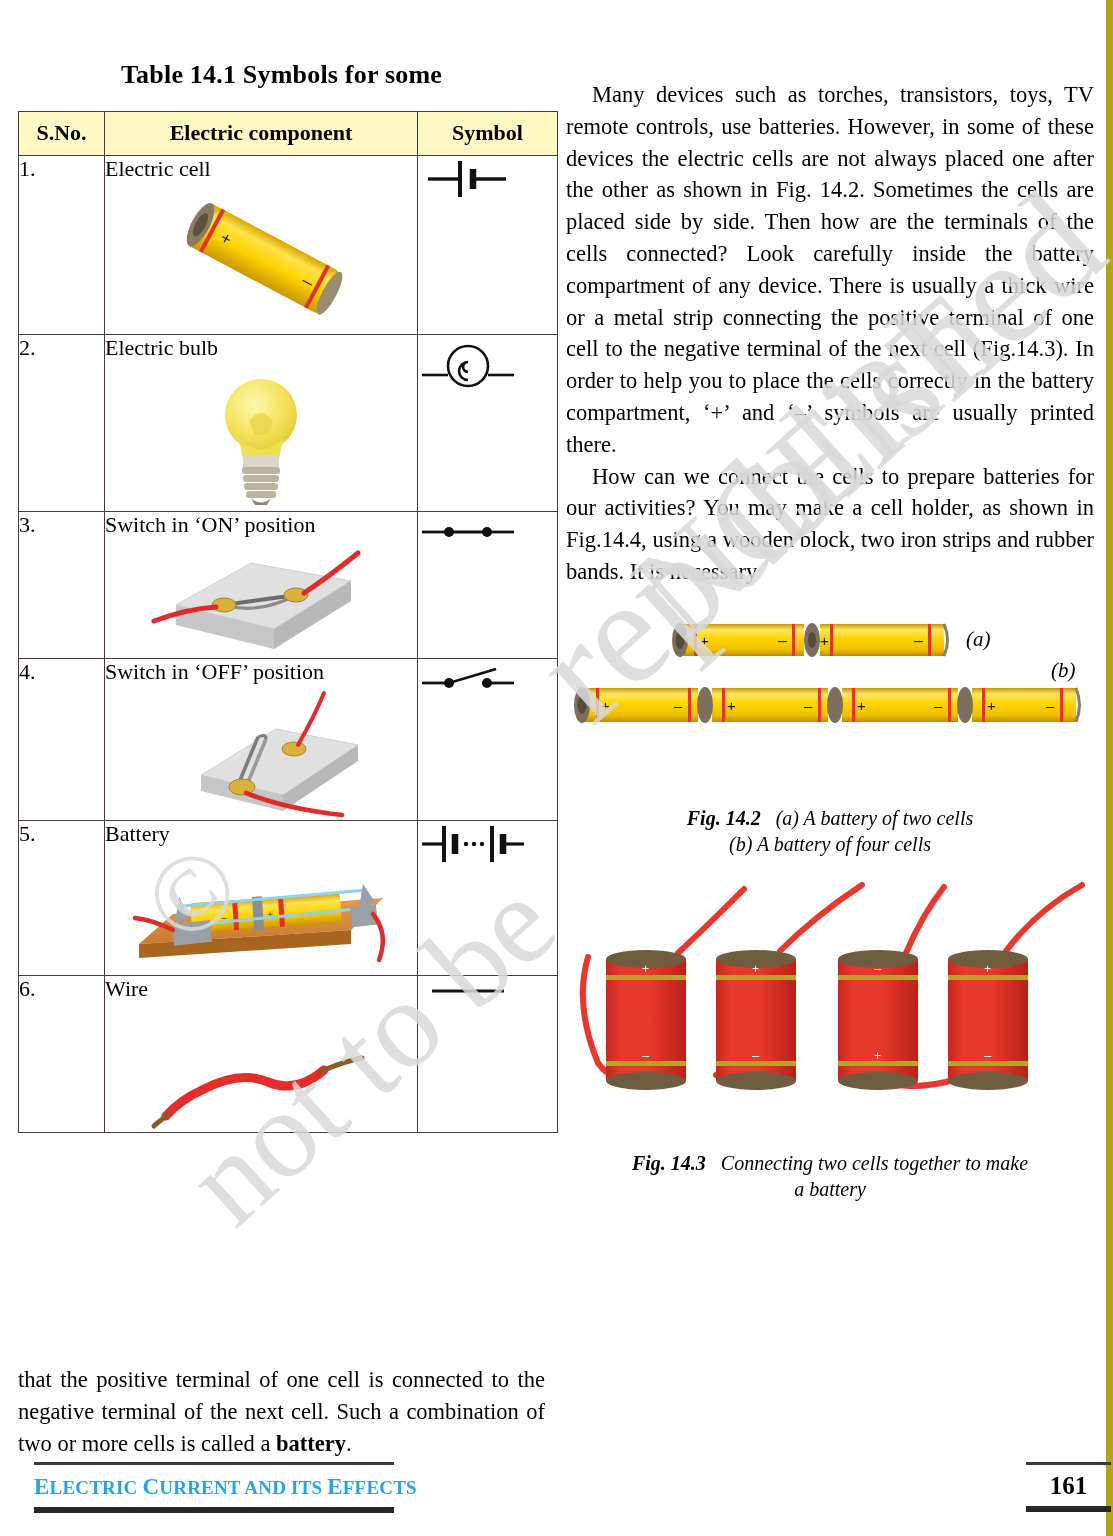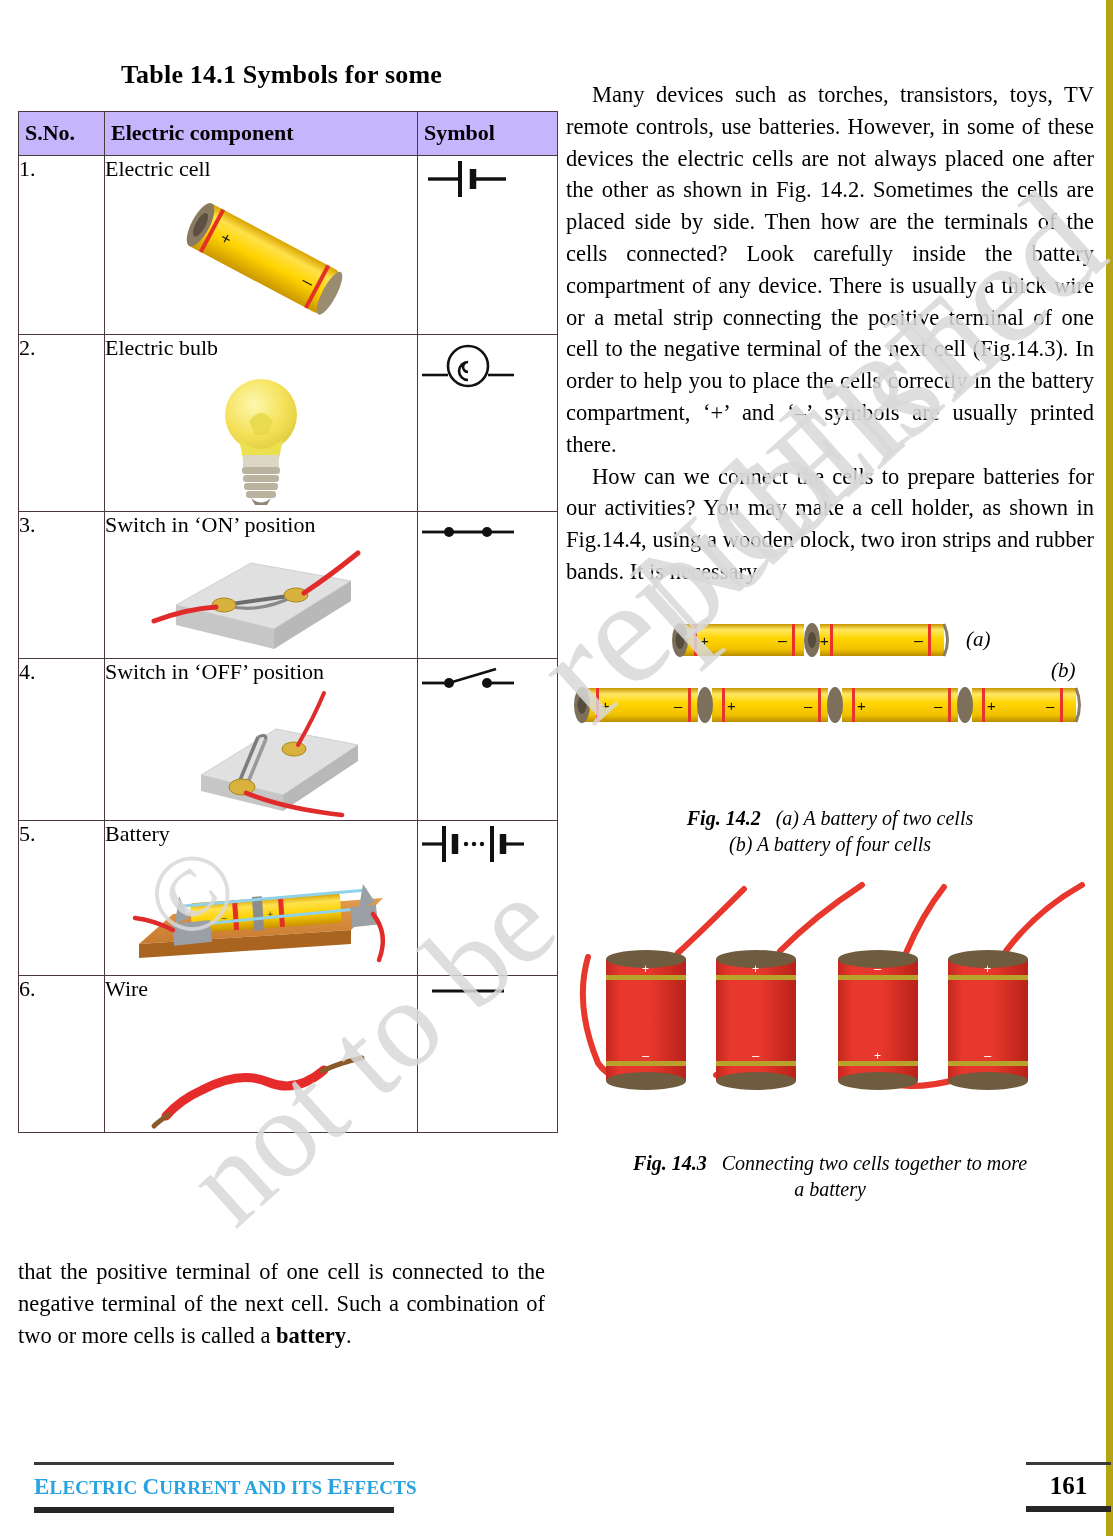--- a/index.html
+++ b/index.html
@@ -49,25 +49,25 @@
   table.symbols {
     width:100%; border-collapse:collapse; margin-top:20px;
     table-layout:fixed;
   }
   table.symbols th, table.symbols td {
     border:1.6px solid #4a3a3a;
     padding:0;
     vertical-align:top;
   }
   table.symbols thead th {
-    background:#c4b5fd;
+    background:#fef9c3;
     font-weight:bold;
     font-size:22px;
     padding:8px 6px 9px 6px;
-    text-align:left;
+    text-align:center;
     white-space:nowrap;
   }
   th.c-sno  { width:86px;  text-align:center; padding-left:0; padding-right:0;}
   th.c-comp { width:313px; padding-left:14px; }
   th.c-sym  { width:140px; text-align:center; }
   td.c-sno  { font-size:22px; padding:10px 0 0 12px; }
   td.c-comp { font-size:22px; padding:10px 6px 4px 14px; position:relative; }
   td.c-sym  { text-align:center; vertical-align:middle; }
   .comp-label { display:block; }
   .art { display:flex; justify-content:center; align-items:center; }
@@ -76,21 +76,21 @@
   p.body {
     font-size:22.5px;
     line-height:31.8px;
     text-align:justify;
     text-align-last:left;
     margin:0;
     hyphens:none;
   }
   p.body.ind { text-indent:26px; }
 
-  .left-tail { position:absolute; left:18px; top:1256px; width:527px; }
+  .left-tail { position:absolute; left:18px; top:1364px; width:527px; }
   .left-tail p { font-size:22.5px; line-height:31.8px; text-align:justify; text-align-last:left; margin:0;}
 
   
   .fig-cap {
     text-align:center; font-style:italic; font-size:20px;
     line-height:26px; margin-top:10px;
   }
   .fig-cap .ttl { font-weight:bold; font-style:italic; }
 
   
@@ -496,21 +496,21 @@
         <rect x="382" y="100" width="80" height="5" fill="#b8a22b"></rect>
         <rect x="382" y="186" width="80" height="5" fill="#b8a22b"></rect>
         <text x="418" y="98" font-size="12" fill="#fff" font-family="Liberation Sans, sans-serif">+</text>
         <text x="418" y="185" font-size="13" fill="#fff" font-family="Liberation Sans, sans-serif">–</text>
       </g>
     </svg>
   </div>
 
   <div class="fig-cap">
     <span class="ttl">Fig. 14.3</span>
-    <span style="margin-left:10px;">Connecting two cells together to more</span>
+    <span style="margin-left:10px;">Connecting two cells together to make</span>
     <div>a battery</div>
   </div>
 </div>
 
 <div class="footer">
   <div class="foot-left">
     <div class="rule-thin"></div>
     <div class="foot-text"><span class="cap">E</span><span>LECTRIC </span><span class="cap">C</span><span>URRENT </span><span class="" style="font-size: 19px;">A</span><span>ND </span><span class="" style="font-size: 19px;">I</span><span>TS </span><span class="cap">E</span><span>FFECTS</span></div>
     <div class="rule-thick"></div>
   </div>

